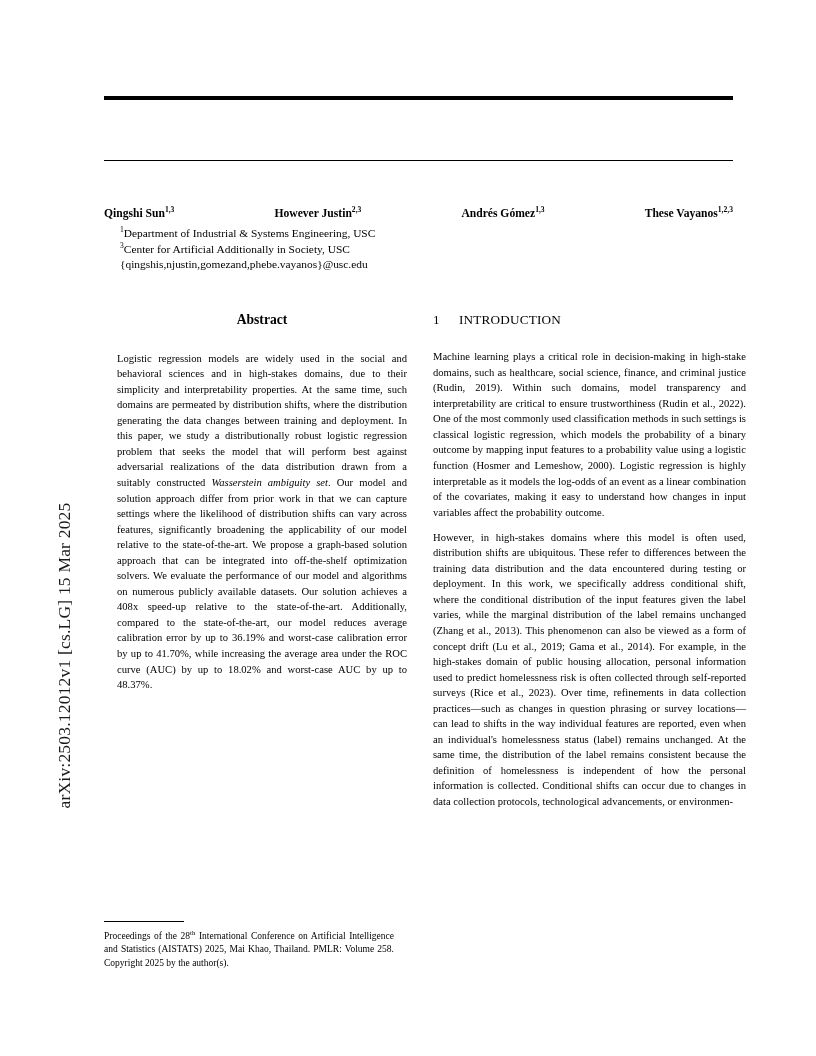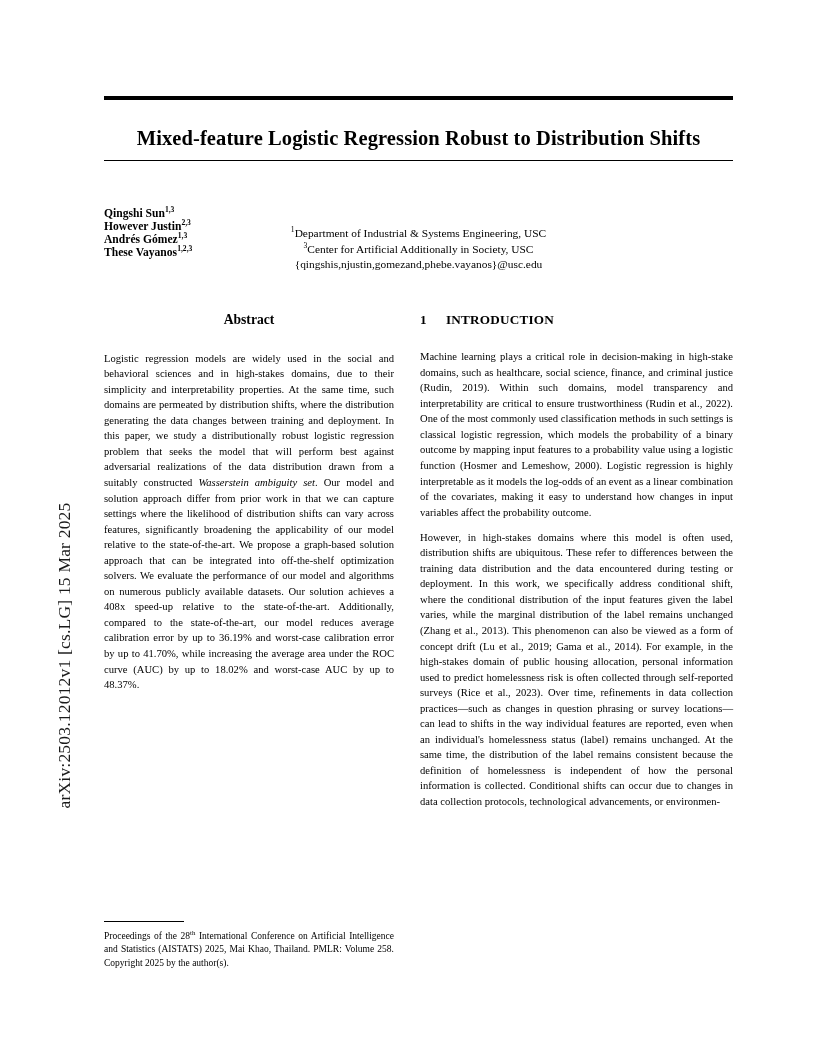--- a/index.html
+++ b/index.html
@@ -65,72 +65,71 @@
   
   .authors-row {
     position: absolute;
     left: 104px;
     top: 207px;
     width: 629px;
     display: flex;
     justify-content: space-between;
     font-size: 11.6px;
     font-weight: bold;
-    flex-direction: column;
   }
   .author {
     white-space: nowrap;
   }
   .author sup {
     font-size: 7.6px;
     font-weight: bold;
     vertical-align: super;
     line-height: 0;
   }
 
   .affiliations {
     position: absolute;
-    left: 104px;
+    left: 120px;
     top: 226px;
     width: 629px;
-    text-align: center;
     font-size: 11.4px;
     line-height: 15.6px;
   }
   .affiliations .aff sup {
     font-size: 7.6px;
     vertical-align: super;
     line-height: 0;
   }
   .affiliations .email {
     white-space: nowrap;
   }
 
   
   .col {
     position: absolute;
     top: 313px;
     width: 290px;
     font-size: 10.6px;
     line-height: 15.55px;
     text-align: justify;
+    margin-left: 13px;
   }
   .col-left  { left: 104px;  }
   .col-right { left: 420px; width: 313px; }
 
   .abstract-head {
     text-align: center;
     font-size: 13.6px;
     font-weight: bold;
     margin: 0 0 24px 0;
     line-height: 1;
   }
   .section-head {
     font-size: 13.2px;
-    font-weight: bold;
+    font-weight: normal;
     margin: 0 0 23px 0;
     line-height: 1;
     letter-spacing: 0.2px;
   }
   .section-head .num {
     display: inline-block;
     min-width: 26px;
   }
 
   p.body {
@@ -168,21 +167,20 @@
 </style>
 </head>
 <body>
 
 <div class="page">
 
   <div class="arxiv-stamp">arXiv:2503.12012v1  [cs.LG]  15 Mar 2025</div>
 
   <div class="rule-top"></div>
 
-  <h1 class="paper-title">Mixed-feature Logistic Regression Robust to Distribution Shifts</h1>
 
   <div class="rule-bottom"></div>
 
   <div class="authors-row">
     <span class="author"><span>Qingshi Sun</span><sup>1,3</sup></span>
     <span class="author"><span>However Justin</span><sup>2,3</sup></span>
     <span class="author"><span>Andrés Gómez</span><sup>1,3</sup></span>
     <span class="author"><span>These Vayanos</span><sup>1,2,3</sup></span>
   </div>
 

